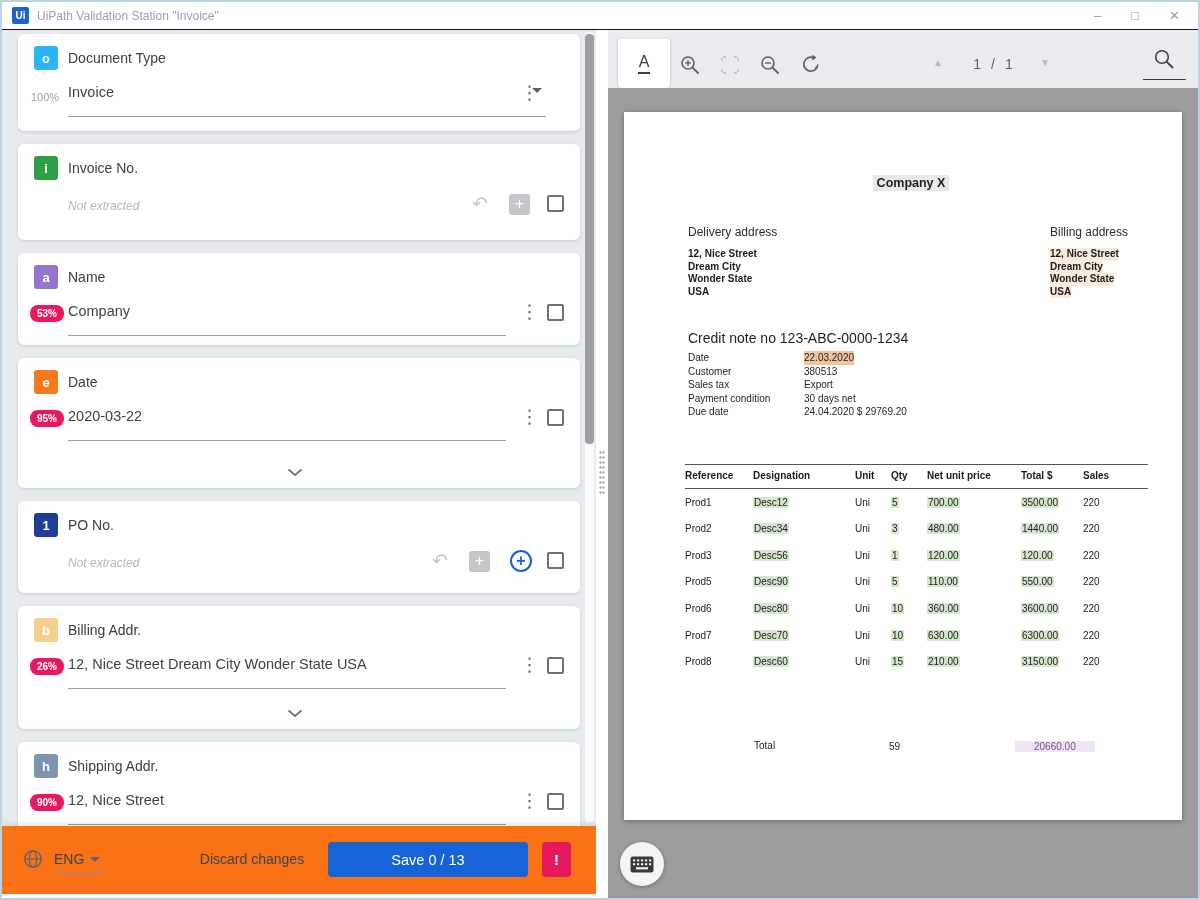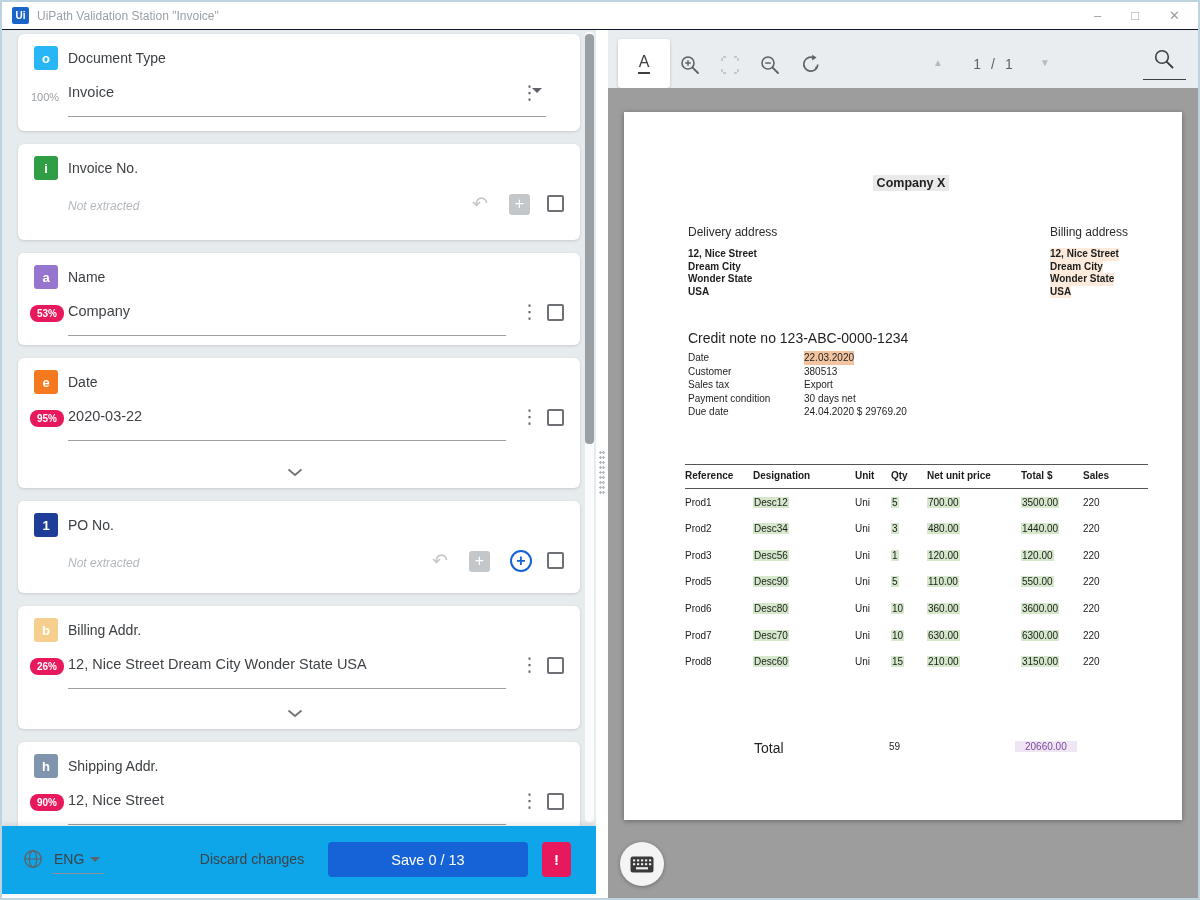--- a/index.html
+++ b/index.html
@@ -45,21 +45,21 @@
                  color:#fff; font-size:16px; text-align:center; line-height:20px; }
   .plus-circle { position:absolute; top:49px; width:22px; height:22px; border:2px solid #1563d6; border-radius:50%;
                  color:#1563d6; font-size:16px; text-align:center; line-height:18px; font-weight:bold; }
   .expander { position:absolute; bottom:8px; left:50%; transform:translateX(-50%); width:24px; height:12px; text-align:center; }
 
   
   .lp-scrollbar { position:absolute; top:2px; right:2px; bottom:76px; width:9px; background:#fafbfc; border-radius:4px; }
   .lp-thumb { position:absolute; top:2px; left:0; width:9px; height:410px; background:#9aa0a4; border-radius:4px; }
 
   
-  .footer { position:absolute; left:0; right:0; bottom:4px; height:68px; background:#0ea5e9; z-index:6;
+  .footer { position:absolute; left:0; right:0; bottom:4px; height:68px; background:#f97316; z-index:6;
             box-shadow:0 -1px 6px rgba(0,0,0,.13); }
   .bottom-strip { position:absolute; left:0; right:0; bottom:0; height:4px; background:#fff; z-index:5; }
   .lang-globe { position:absolute; left:20px; top:22px; }
   .lang-label { position:absolute; left:52px; top:25px; font-size:14px; color:#3f4347; }
   .lang-caret { position:absolute; left:88px; top:31px; width:0; height:0; border-left:5px solid transparent;
                 border-right:5px solid transparent; border-top:5px solid #5f6368; }
   .lang-underline { position:absolute; left:50px; top:47px; width:52px; border-bottom:1px solid #8a9096; }
   .discard-btn { position:absolute; left:180px; top:25px; width:140px; text-align:center; font-size:14px; color:#3f4347; }
   .save-btn { position:absolute; left:326px; top:16px; width:200px; height:35px; background:#1563d6; border:none;
               border-radius:4px; color:#fff; font-size:14.5px; font-family:inherit; }
@@ -100,23 +100,23 @@
   .doc-info { position:absolute; left:64px; top:239px; font-size:10px; line-height:13.6px; }
   .doc-info .row { display:flex; }
   .doc-info .lbl { width:116px; }
   .hl-date { background:#f3c3a0; }
   .doc-table { position:absolute; left:61px; top:352px; width:463px; }
   .doc-table table { border-collapse:collapse; table-layout:fixed; width:463px; font-size:10px; color:#1c1c1c; }
   .doc-table thead td { border-top:1.2px solid #555; border-bottom:1.2px solid #555; padding:5px 0 7px; font-weight:bold; }
   .doc-table tbody td { height:26.7px; vertical-align:middle; }
   .hl-green { background:#d5e8cc; padding:0 1px; }
   .doc-total { position:absolute; left:61px; top:628px; width:463px; height:16px; font-size:10px; }
-  .doc-total .t-lbl { position:absolute; left:69px; top:0; font-size:14px; }
+  .doc-total .t-lbl { position:absolute; left:69px; top:0; font-size:10px; }
   .doc-total .t-qty { position:absolute; left:204px; top:1px; }
-  .doc-total .t-amt { position:absolute; left:330px; top:1px; color:#7a4a9d; background:#efe6f3; padding:0 10px; }
+  .doc-total .t-amt { position:absolute; left:330px; top:1px; color:#7a4a9d; background:#efe6f3; padding:0 19px; }
 
   svg { display:block; }
 </style>
 </head>
 <body>
 
 <div id="window">
 
   <div class="titlebar">
     <div class="app-logo">Ui</div>

